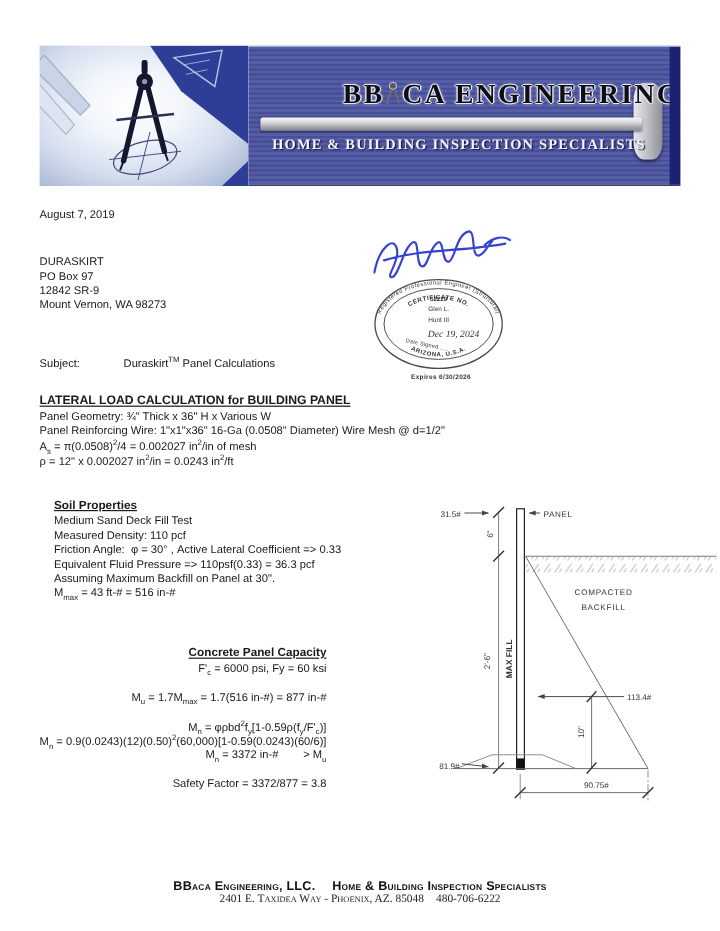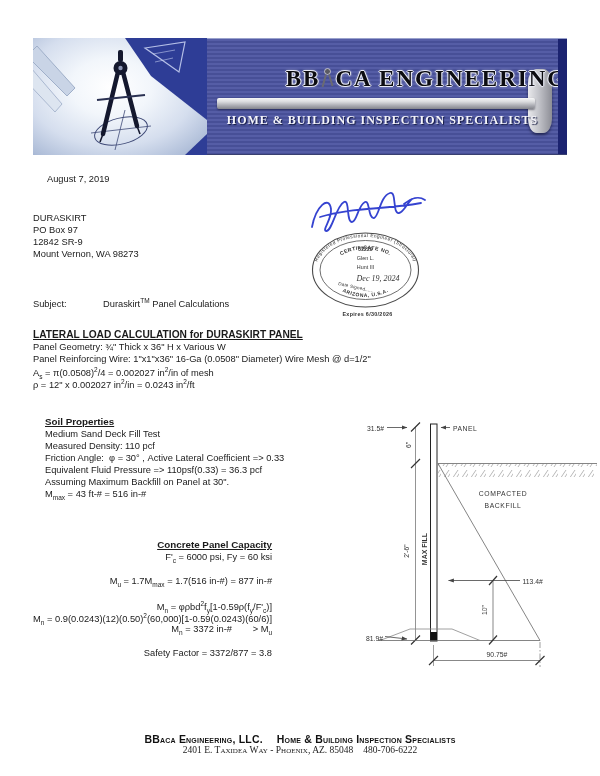--- a/index.html
+++ b/index.html
@@ -29,21 +29,21 @@
   .hammer-head{position:absolute;left:321px;top:30px;width:24px;height:64px;
     border-radius:9px/14px;
     background:linear-gradient(90deg,#e9e9ec 0%,#c2c3c9 45%,#8d8e96 100%);
     box-shadow:0 2px 3px rgba(0,0,20,.5);}
   .tagline-row{position:absolute;left:0;top:74px;width:351px;text-align:center;
     font-family:"Liberation Serif","DejaVu Serif",serif;font-weight:bold;font-size:12px;
     letter-spacing:1px;color:#f4f4fa;white-space:nowrap;text-shadow:1px 1px 1px #14193f;}
 
   
   .txt{font-size:9.3px;line-height:12px;}
-  .date-line{left:47px;top:173px;text-align:center;}
+  .date-line{left:33px;top:173px;text-align:center;}
   .recipient{left:33px;top:212px;}
   .subject-row{left:33px;top:295px;}
   .subject-label{display:inline-block;width:70px;}
 
   .sec{left:33px;}
   .sec1{top:329px;}
   .sec2{top:416px;margin-left:12px;}
   .sec3{top:539px;text-align:right;}
   .calc-title{font-weight:bold;text-decoration:underline;text-underline-offset:1px;
     font-size:9.8px;height:13px;white-space:pre;}
@@ -144,21 +144,21 @@
     <text font-size="5" font-weight="bold" letter-spacing=".5">
       <textPath href="#azPath" startOffset="50%" text-anchor="middle">ARIZONA, U.S.A.</textPath>
     </text>
     <text x="367.5" y="315.5" text-anchor="middle" font-size="5.4" font-weight="bold" letter-spacing=".3">Expires 6/30/2026</text>
 
     <path d="M312,227 C316,206 329,195 331,209 C332,219 322,230 326,231 C332,232 336,206 344,202 C350,199 346,222 352,222 C357,222 358,205 365,202 C370,200 368,219 374,218 C379,217 380,196 390,193 C397,191 392,214 399,213 C404,212 407,203 412,199 M404,204 C411,198 419,196 425,200 M320,217 C352,207 384,210 421,203" fill="none" stroke="#2433cc" stroke-width="1.8" stroke-linecap="round" opacity=".92"></path>
   </svg>
 </div>
 
 <div class="abs sec sec1">
-  <div class="calc-title">LATERAL LOAD CALCULATION for DURASKIRT PANEL</div>
+  <div class="calc-title">LATERAL LOAD CALCULATION for BUILDING PANEL</div>
   <div class="calc-line">Panel Geometry: ¾" Thick x 36" H x Various W</div>
   <div class="calc-line">Panel Reinforcing Wire: 1"x1"x36" 16-Ga (0.0508" Diameter) Wire Mesh @ d=1/2"</div>
   <div class="calc-line">A<sub>s</sub> = π(0.0508)<sup>2</sup>/4 = 0.002027 in<sup>2</sup>/in of mesh</div>
   <div class="calc-line">ρ = 12" x 0.002027 in<sup>2</sup>/in = 0.0243 in<sup>2</sup>/ft</div>
 </div>
 
 <div class="abs sec sec2">
   <div class="calc-title">Soil Properties</div>
   <div class="calc-line">Medium Sand Deck Fill Test</div>
   <div class="calc-line">Measured Density: 110 pcf</div>

